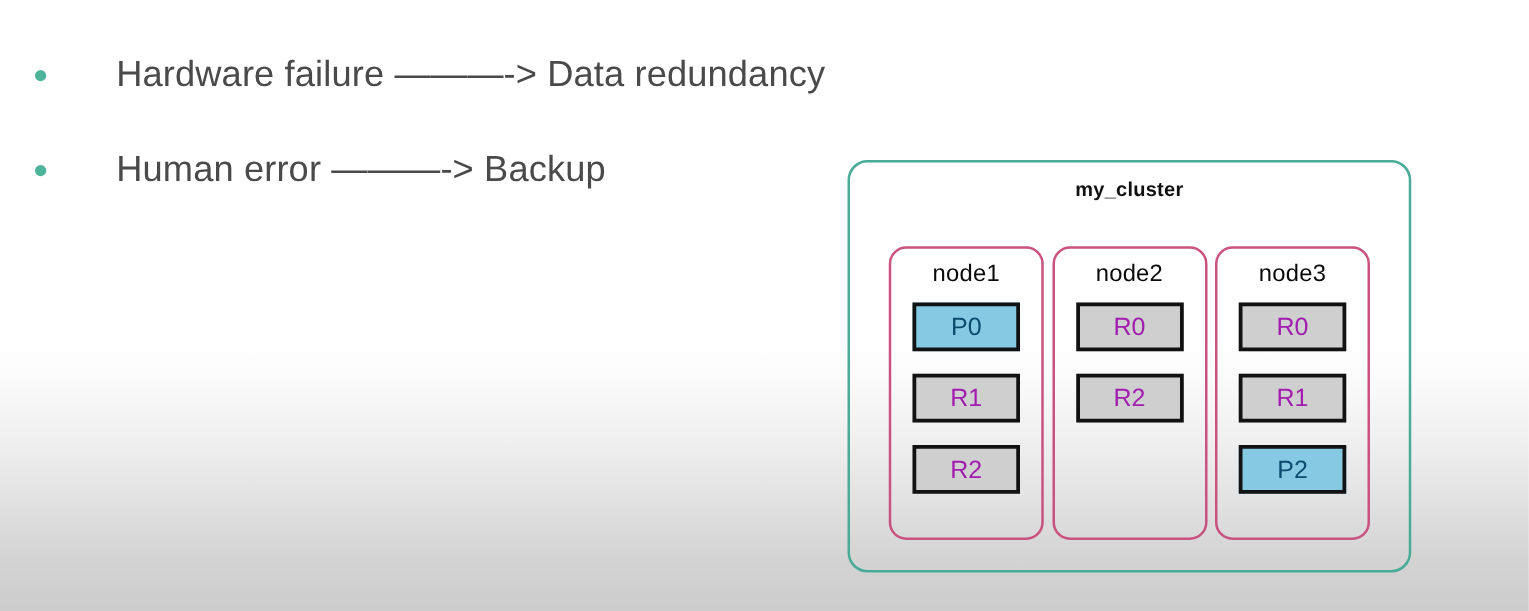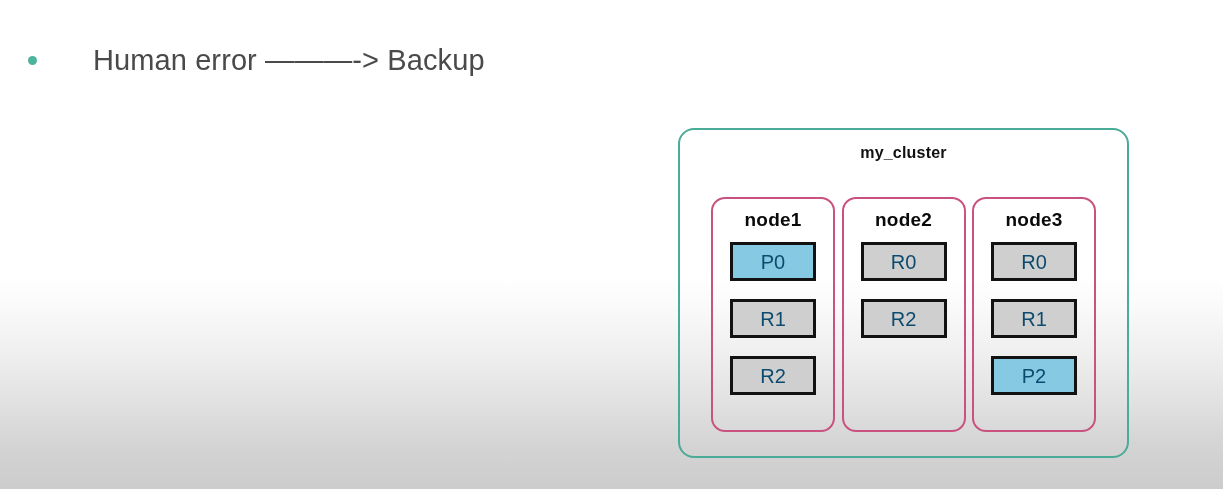--- a/index.html
+++ b/index.html
@@ -86,21 +86,21 @@
     border: 2px solid #c9527f;
     border-radius: 14px;
     box-sizing: border-box;
     padding-top: 10px;
     display: flex;
     flex-direction: column;
     align-items: center;
   }
   .node-title {
     font-size: 19px;
-    font-weight: bold;
+    font-weight: normal;
     color: #0a0a0a;
     margin-bottom: 11px;
     letter-spacing: 0.2px;
   }
   .shard {
     width: 86px;
     height: 39px;
     box-sizing: border-box;
     border: 3px solid #121212;
     margin-bottom: 18px;
@@ -112,30 +112,34 @@
   }
   .shard:last-child {
     margin-bottom: 4px;
   }
   .shard.primary {
     background: #86c9e3;
     color: #0c4a6e;
   }
   .shard.replica {
     background: #cfcfcf;
-    color: #0c4a6e;
+    color: #a21caf;
   }
 </style>
 </head>
 <body>
 
 <div id="slide">
 
   <div class="bullet-list">
 
+    <div class="bullet-row">
+      <span class="bullet-dot"></span>
+      <span class="bullet-text">Hardware failure ———-&gt; Data redundancy</span>
+    </div>
 
     <div class="bullet-row">
       <span class="bullet-dot"></span>
       <span class="bullet-text">Human error ———-&gt; Backup</span>
     </div>
 
 
   </div>
 
   <div class="cluster">

